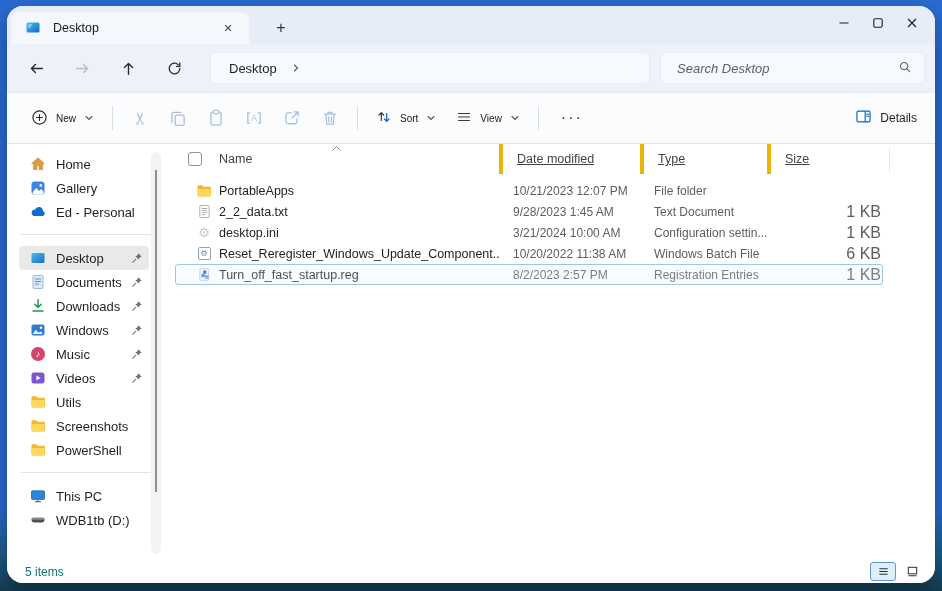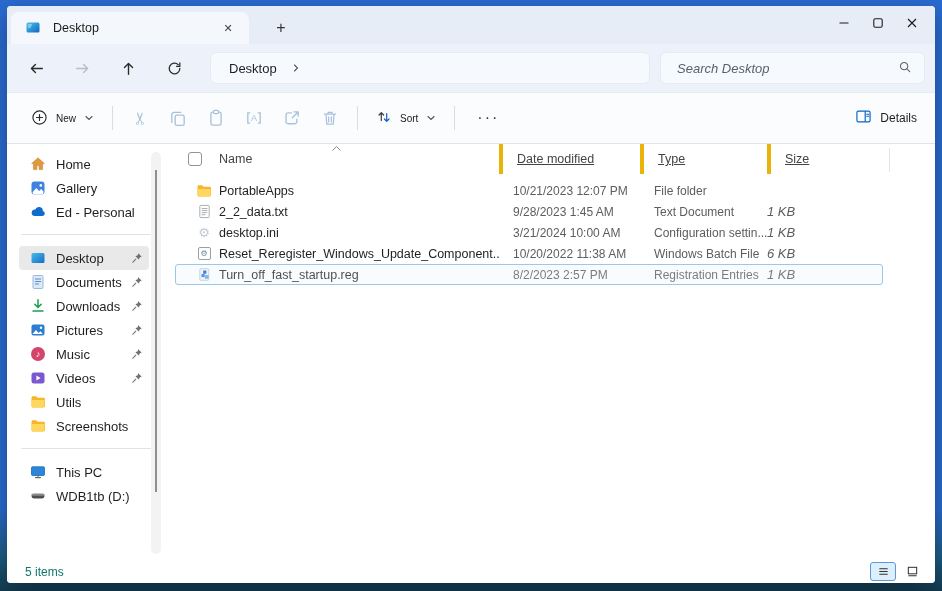--- a/index.html
+++ b/index.html
@@ -4,21 +4,21 @@
 <style>
   * { margin:0; padding:0; box-sizing:border-box; }
   html,body { width:942px; height:591px; overflow:hidden; }
   body {
     font-family:"Liberation Sans","DejaVu Sans",sans-serif;
     background:linear-gradient(180deg,#2a6bd2 0%,#2a6bd2 86%,#1d5f86 94%,#143c52 100%);
     position:relative; color:#1f1f1f;
   }
   .window {
     position:absolute; left:7px; top:6px; width:928px; height:577px;
-    background:#edf1f9; border-radius:4px; overflow:hidden;
+    background:#edf1f9; border-radius:16px; overflow:hidden;
     box-shadow:0 8px 24px rgba(0,0,0,.35);
   }
   
   .tabstrip { position:absolute; left:0; top:0; width:100%; height:38px; background:#e7edf6; }
   .tab {
     position:absolute; left:4px; top:6px; width:238px; height:32px;
     background:#f4f8fc; border-radius:8px 8px 0 0; display:flex; align-items:center; padding:0 10px 0 14px;
   }
   .tab .ticon { width:16px; height:16px; flex:0 0 16px; }
   .tab .tlabel { font-size:12.5px; margin-left:12px; flex:1; color:#1b1b1b; }
@@ -87,21 +87,21 @@
   .checkbox { width:14px; height:14px; border:1px solid #8f949a; border-radius:3px; margin-left:11px; background:#fff; }
   .hdr-name-label { margin-left:17px; }
   .sort-caret { position:absolute; left:166px; top:-2px; }
   .hdr-endline { position:absolute; left:724px; top:4px; width:1px; height:24px; background:#e4e4e4; }
   .rows { position:absolute; top:36px; left:0; right:0; }
   .row { height:21px; font-size:12.5px; position:relative; }
   .row .c-name { display:flex; align-items:center; padding-left:19px; white-space:nowrap; overflow:hidden; }
   .row .ficon { width:16px; height:16px; flex:0 0 16px; display:flex; align-items:center; justify-content:center; }
   .row .fname { margin-left:7px; color:#1f1f1f; }
   .row .c-date, .row .c-type { color:#5d5d5d; font-size:12px; padding-left:14px; white-space:nowrap; }
-  .row .c-size { color:#5d5d5d; font-size:13px; padding-right:8px;font-style:italic; }
+  .row .c-size { color:#5d5d5d; font-size:16px; text-align:right; padding-right:8px; }
   .row.sel::after { content:''; position:absolute; left:10px; right:52px; top:0; bottom:0;
     border:1px solid #9cc7e8; border-radius:3px; background:rgba(224,242,254,.22); pointer-events:none; }
   
   .statusbar { position:absolute; left:0; bottom:0; width:100%; height:23px; background:#fff;
     display:flex; align-items:center; font-size:12px; color:#0f766e; }
   .status-count { margin-left:18px; }
   .view-toggles { position:absolute; right:10px; bottom:2px; display:flex; gap:3px; }
   .vt { width:26px; height:19px; display:flex; align-items:center; justify-content:center; border-radius:3px; border:1px solid transparent; }
   .vt.active { background:#ddeffa; border-color:#5b9bd5; }
 </style>
@@ -241,20 +241,31 @@
         <svg width="16" height="16" viewBox="0 0 16 16">
             <path d="M5.3 11.5V3.8M3 6l2.3-2.3L7.6 6" fill="none" stroke="#3b3b3b" stroke-width="1.2" stroke-linecap="round" stroke-linejoin="round"></path>
             <path d="M10.7 4.5v7.7M8.4 10l2.3 2.3L13 10" fill="none" stroke="#0b62c4" stroke-width="1.2" stroke-linecap="round" stroke-linejoin="round"></path>
           </svg>
       </span>
       <span>Sort</span>
       <svg width="10" height="10" viewBox="0 0 10 10">
           <path d="M2 3.5l3 3 3-3" fill="none" stroke="#555" stroke-width="1.1" stroke-linecap="round"></path>
         </svg>
     </div>
+    <div class="tb-btn">
+      <span>
+        <svg width="16" height="16" viewBox="0 0 16 16">
+            <path d="M2.5 4.5h11M2.5 8h11M2.5 11.5h11" stroke="#3b3b3b" stroke-width="1.2" stroke-linecap="round"></path>
+          </svg>
+      </span>
+      <span>View</span>
+      <svg width="10" height="10" viewBox="0 0 10 10">
+          <path d="M2 3.5l3 3 3-3" fill="none" stroke="#555" stroke-width="1.1" stroke-linecap="round"></path>
+        </svg>
+    </div>
     <div class="tb-sep"></div>
     <div class="more">···</div>
     <div class="details-btn">
       <span>
         <svg width="17" height="17" viewBox="0 0 16 16">
             <rect x="1.8" y="3" width="12.4" height="10" rx="1.5" fill="none" stroke="#0b62c4" stroke-width="1.1"></rect>
             <path d="M9.6 3v10" stroke="#0b62c4" stroke-width="1.1"></path>
             <path d="M11 5.8h2M11 7.8h2" stroke="#0b62c4" stroke-width="1" stroke-linecap="round"></path>
           </svg>
       </span>
@@ -344,21 +355,21 @@
           </span>
         </div>
         <div class="sb-item">
           <span class="sbicon">
             <svg width="16" height="16" viewBox="0 0 16 16">
                 <rect x="1.5" y="2.5" width="13" height="11" rx="2" fill="#2f7dd2"></rect>
                 <circle cx="11" cy="5.8" r="1.2" fill="#fff"></circle>
                 <path d="M2.5 12l3.4-4 2.8 3 1.7-1.7 2.4 2.6H4z" fill="#fff"></path>
               </svg>
           </span>
-          <span class="sblabel">Pictures</span>
+          <span class="sblabel">Windows</span>
           <span class="pin">
             <svg width="12" height="12" viewBox="0 0 14 14">
                 <path d="M8.5 1.5l4 4-2.2.7-1.2 2.6-3.9-3.9 2.6-1.2z" fill="#6f6f6f"></path>
                 <path d="M5.6 8.4L2 12" stroke="#6f6f6f" stroke-width="1.2" stroke-linecap="round"></path>
               </svg>
           </span>
         </div>
         <div class="sb-item">
           <span class="sbicon">
               <span class="music-circle">♪</span>
@@ -396,20 +407,29 @@
           <span class="sblabel">Utils</span>
         </div>
         <div class="sb-item">
           <span class="sbicon">
             <svg width="16" height="16" viewBox="0 0 16 16">
                 <path d="M1.5 3.6c0-.8.6-1.4 1.4-1.4h3.2l1.6 1.6h5.9c.8 0 1.4.6 1.4 1.4v6.9c0 .8-.6 1.4-1.4 1.4H2.9c-.8 0-1.4-.6-1.4-1.4z" fill="#f5b52e"></path>
                 <path d="M1.5 6h13v6.1c0 .8-.6 1.4-1.4 1.4H2.9c-.8 0-1.4-.6-1.4-1.4z" fill="#ffd75e"></path>
               </svg>
           </span>
           <span class="sblabel">Screenshots</span>
+        </div>
+        <div class="sb-item">
+          <span class="sbicon">
+            <svg width="16" height="16" viewBox="0 0 16 16">
+                <path d="M1.5 3.6c0-.8.6-1.4 1.4-1.4h3.2l1.6 1.6h5.9c.8 0 1.4.6 1.4 1.4v6.9c0 .8-.6 1.4-1.4 1.4H2.9c-.8 0-1.4-.6-1.4-1.4z" fill="#f5b52e"></path>
+                <path d="M1.5 6h13v6.1c0 .8-.6 1.4-1.4 1.4H2.9c-.8 0-1.4-.6-1.4-1.4z" fill="#ffd75e"></path>
+              </svg>
+          </span>
+          <span class="sblabel">PowerShell</span>
         </div>
         <div class="sb-div"></div>
         <div class="sb-item">
           <span class="sbicon">
             <svg width="16" height="16" viewBox="0 0 16 16">
                 <rect x="1.5" y="2.8" width="13" height="8.7" rx="1" fill="#2b86d9" stroke="#1c6bb8" stroke-width=".8"></rect>
                 <path d="M5.5 13.6h5M8 11.5v2" stroke="#6a6a6a" stroke-width="1.1" stroke-linecap="round"></path>
               </svg>
           </span>
           <span class="sblabel">This PC</span>

